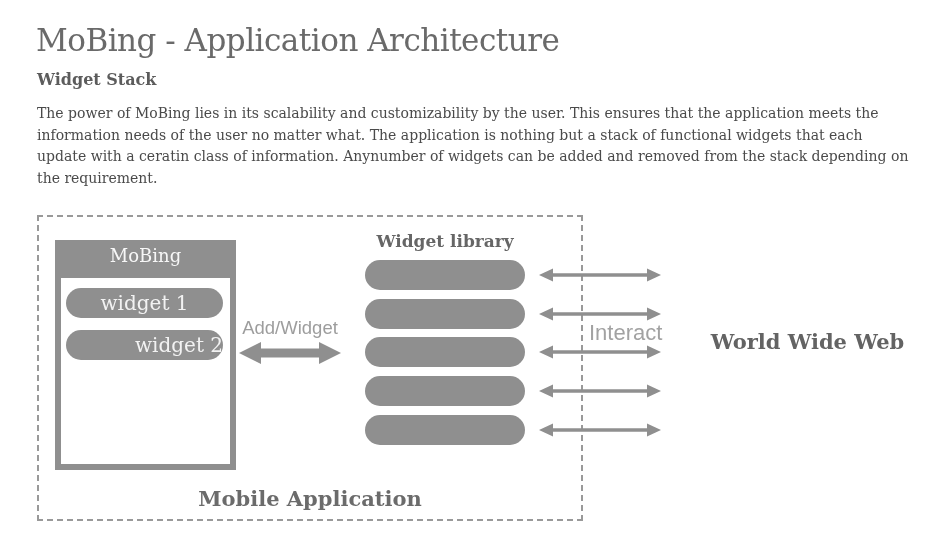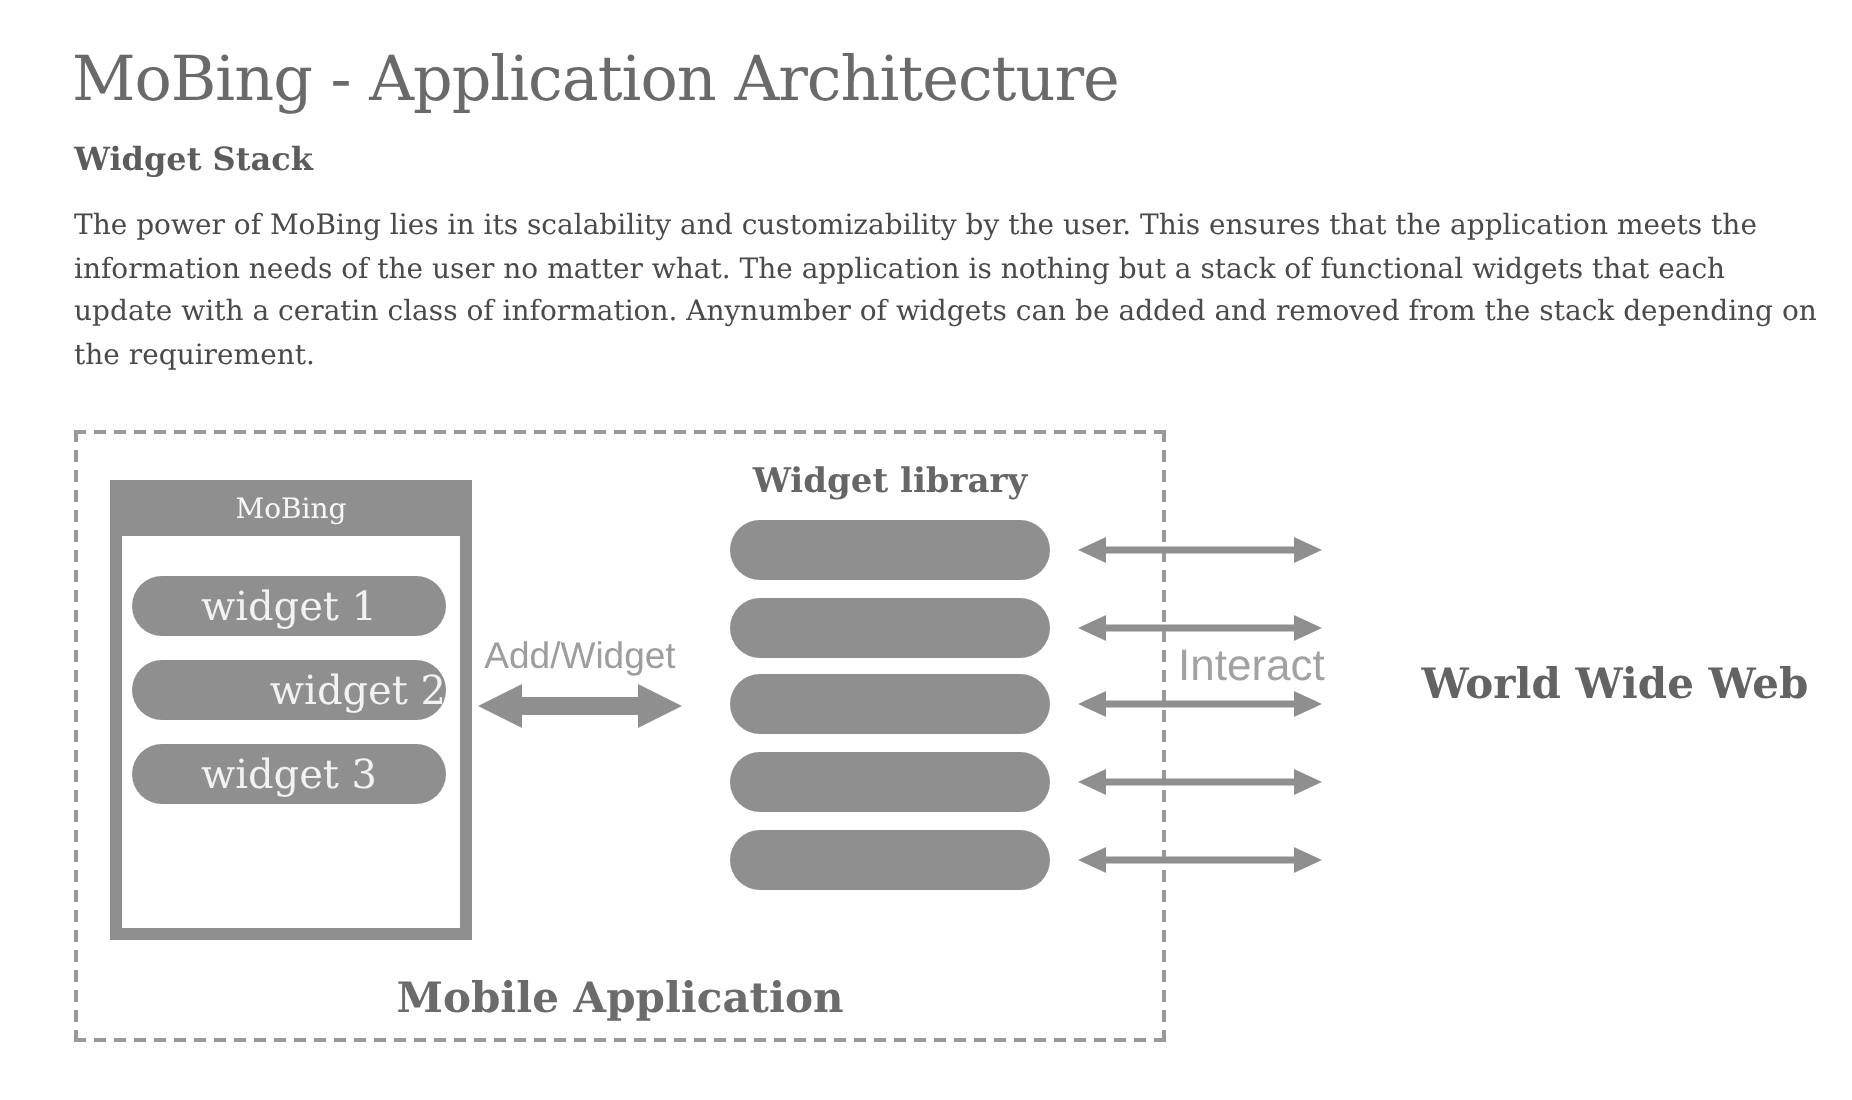--- a/index.html
+++ b/index.html
@@ -17,22 +17,22 @@
   .page-subtitle{left:37px;top:70px;font-size:16px;font-weight:bold;color:#5c5c5c;}
   .page-desc{left:37px;top:103px;width:876px;font-size:14px;line-height:21.5px;color:#4a4a4a;}
 
   
   .dashed-box{left:37px;top:215px;width:546px;height:306px;
     border:2px dashed #999999;box-sizing:border-box;}
 
   
   .phone{left:55px;top:240px;width:181px;height:230px;box-sizing:border-box;
     border:6px solid #8f8f8f;background:#ffffff;}
-  .phone-header{left:55px;top:240px;width:181px;height:28px;background:#8f8f8f;
-    color:#f7f7f7;font-size:14px;text-align:center;line-height:31px;z-index:2;}
+  .phone-header{left:55px;top:240px;width:181px;height:38px;background:#8f8f8f;
+    color:#f7f7f7;font-size:18px;text-align:center;line-height:31px;z-index:2;}
   .widget-pill{left:66px;width:157px;height:30px;border-radius:15px;background:#8f8f8f;
     color:#f2f2f2;font-size:20px;text-align:center;line-height:30px;z-index:2;}
   .wp1{top:288px;} .wp2{top:330px;text-align:right;} .wp3{top:372px;}
 
   
   .add-remove-label{left:237px;top:317px;width:106px;text-align:center;
     font-size:18.5px;color:#9d9d9d;}
   .big-arrow{left:238px;top:340px;}
 
   
@@ -61,21 +61,20 @@
   <div class="abs slab page-subtitle">Widget Stack</div>
   <div class="abs slab page-desc">The power of MoBing lies in its scalability and customizability by the user. This ensures that the application meets the information needs of the user no matter what. The application is nothing but a stack of functional widgets that each update with a ceratin class of information. Anynumber of widgets can be added and removed from the stack depending on the requirement.</div>
 
   <div class="abs dashed-box"></div>
 
   <div class="abs phone"></div>
   <div class="abs slab phone-header">MoBing</div>
 
   <div class="abs slab widget-pill wp1">widget 1</div>
   <div class="abs slab widget-pill wp2">widget 2</div>
-  <div class="abs slab widget-pill wp3">widget 3</div>
 
   <div class="abs sans add-remove-label">Add/Widget</div>
   <svg class="abs big-arrow" width="104" height="26" viewBox="0 0 104 26">
     <line x1="19" y1="13" x2="85" y2="13" stroke="#8f8f8f" stroke-width="9"></line>
     <polygon points="1,13 23,2 23,24" fill="#8f8f8f"></polygon>
     <polygon points="103,13 81,2 81,24" fill="#8f8f8f"></polygon>
   </svg>
 
   <div class="abs slab library-label">Widget library</div>
   <div class="abs library-slot ls1"></div>

